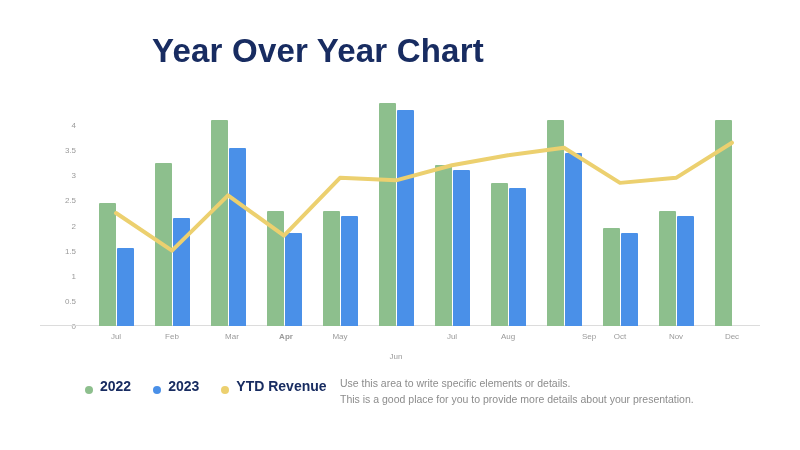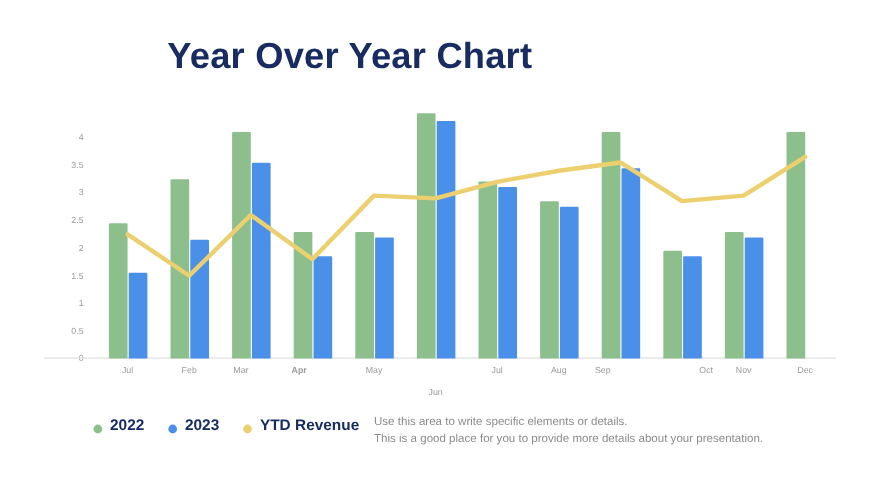--- a/index.html
+++ b/index.html
@@ -228,28 +228,28 @@
           </div>
         </div>
       <svg id="line-svg" viewBox="0 0 672 226" preserveAspectRatio="none">
         <polyline id="ytd-line" fill="none" stroke="#ecd06f" stroke-width="4" stroke-linejoin="round" stroke-linecap="round" points="28.00,113.00 84.00,150.67 140.00,95.42 196.00,135.60 252.00,77.84 308.00,80.36 364.00,65.29 420.00,55.24 476.00,47.71 532.00,82.87 588.00,77.84 644.00,42.69"></polyline>
       </svg>
     </div>
 
     <div id="x-axis">
         <div class="x-tick" style="left: 28px;">Jul</div>
         <div class="x-tick" style="left: 84px;">Feb</div>
-        <div class="x-tick" style="left: 131px;">Mar</div>
-        <div class="x-tick" style="left: 184px; font-weight: bold;">Apr</div>
+        <div class="x-tick" style="left: 144px;">Mar</div>
+        <div class="x-tick" style="left: 198px; font-weight: bold;">Apr</div>
         <div class="x-tick" style="left: 252px;">May</div>
         <div class="x-tick" style="left: 308px; margin-top: 20px;">Jun</div>
         <div class="x-tick" style="left: 364px;">Jul</div>
         <div class="x-tick" style="left: 420px;">Aug</div>
-        <div class="x-tick" style="left: 460px;">Sep</div>
-        <div class="x-tick" style="left: 554px;">Oct</div>
+        <div class="x-tick" style="left: 501px;">Sep</div>
+        <div class="x-tick" style="left: 532px;">Oct</div>
         <div class="x-tick" style="left: 588px;">Nov</div>
         <div class="x-tick" style="left: 644px;">Dec</div>
       </div>
   </div>
 
   <div id="legend">
       <div class="legend-item">
         <span class="legend-dot" style="background: rgb(141, 191, 141);"></span>
         <span class="legend-label">2022</span>
       </div>

